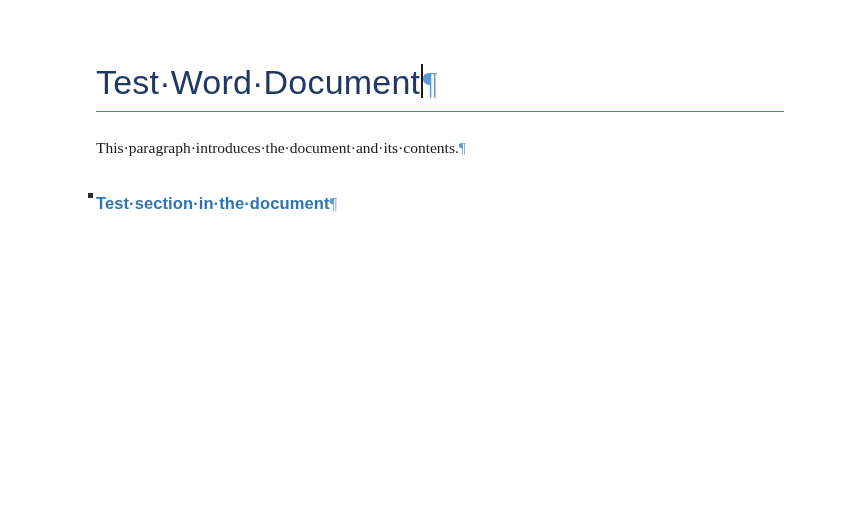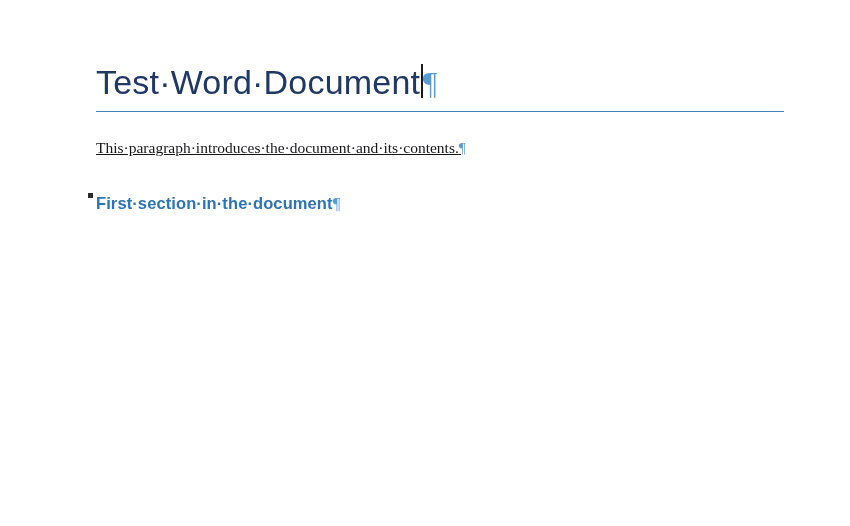--- a/index.html
+++ b/index.html
@@ -66,21 +66,20 @@
   }
 
   
   .body-para {
     margin-top: 25px;
     font-family: "Liberation Serif", serif;
     font-size: 15.5px;
     color: #17171a;
     line-height: 1.45;
     white-space: nowrap;
-    text-decoration: underline;
   }
   .body-para .pilcrow { font-size: 15.5px; }
 
   
   .heading-block {
     margin-top: 34px;
     position: relative;
   }
   .collapse-marker {
     position: absolute;
@@ -129,19 +128,19 @@
       </div>
     </div>
 
     <div class="body-para">
       <span>This·paragraph·introduces·the·document·and·its·contents.</span><span class="pilcrow">¶</span>
     </div>
 
     <div class="heading-block">
       <span class="collapse-marker"></span>
       <div class="heading1">
-        <span>First·section·in·the·document</span><span class="pilcrow">¶</span>
+        <span>Test·section·in·the·document</span><span class="pilcrow">¶</span>
       </div>
     </div>
 
 
   </div>
 </div>
 
 </body></html>

